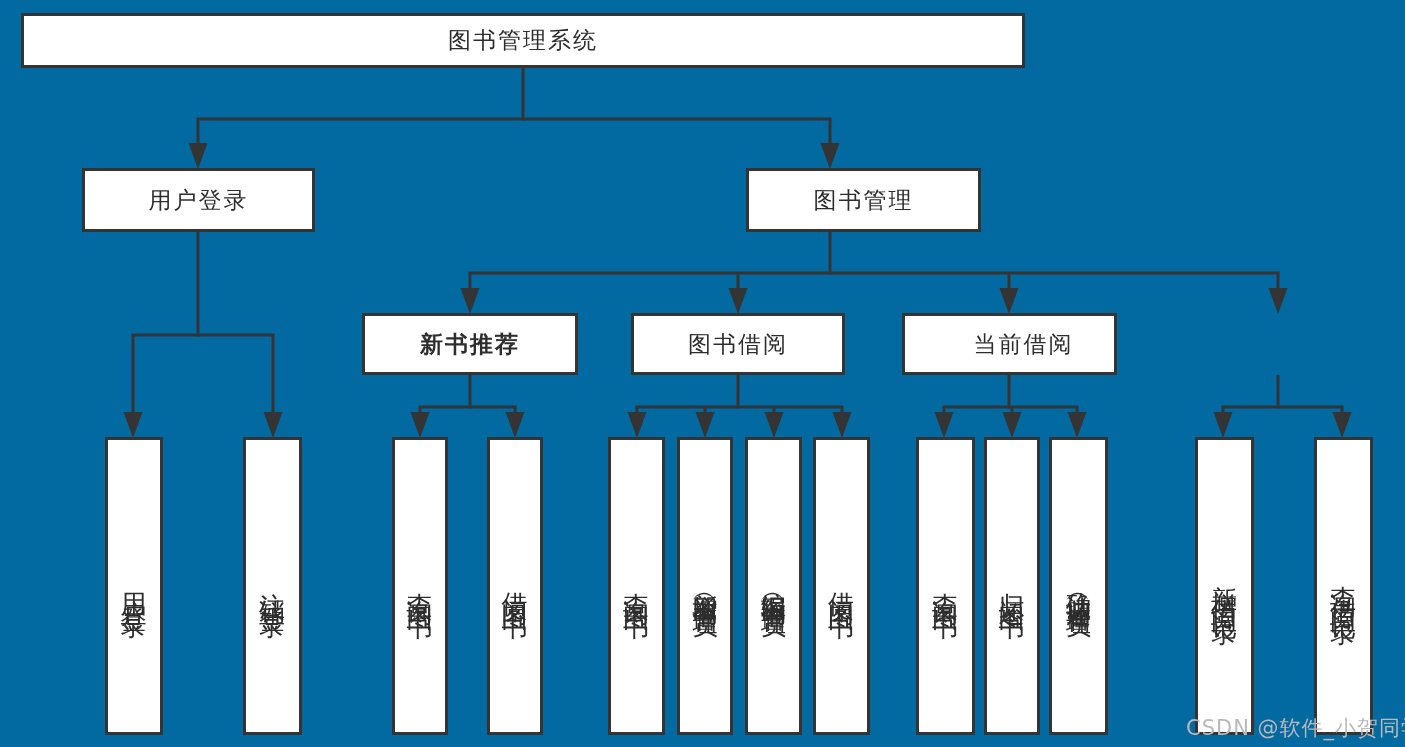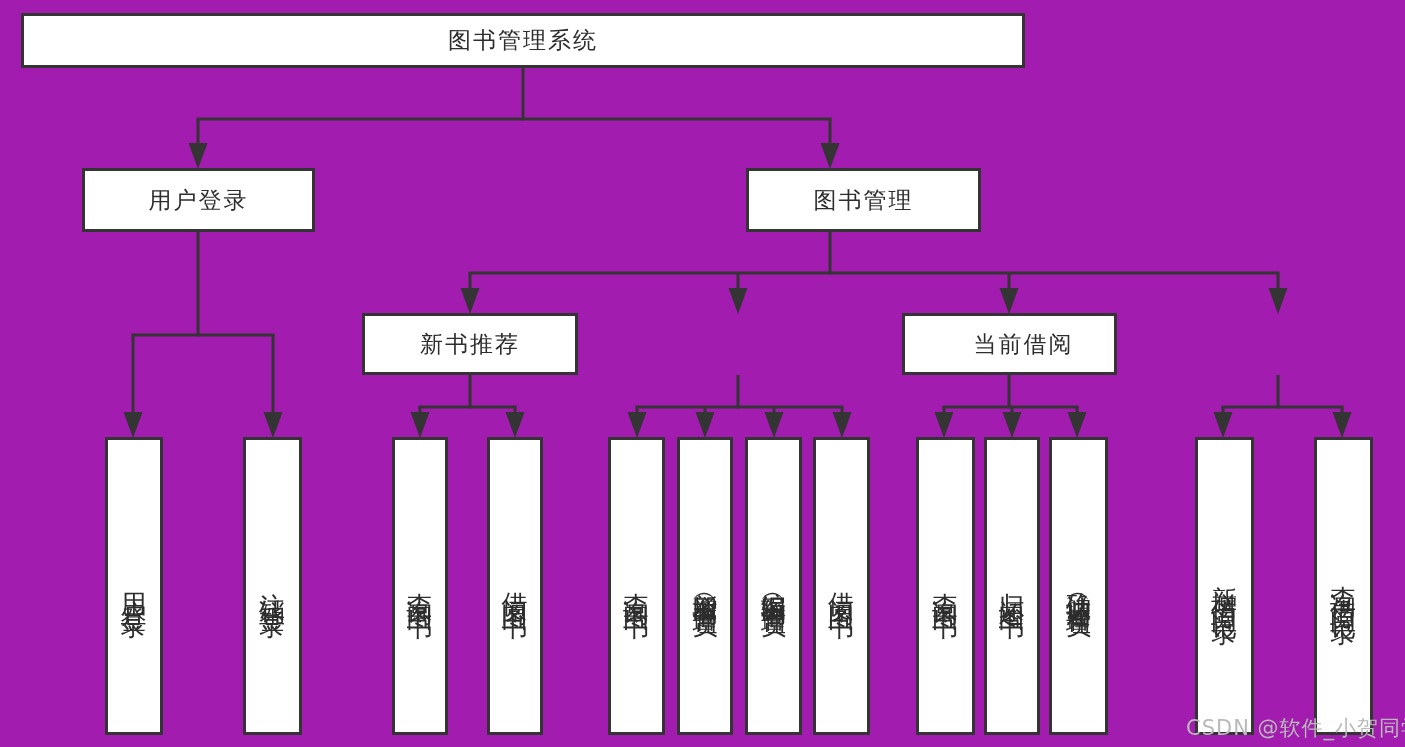--- a/index.html
+++ b/index.html
@@ -1,19 +1,19 @@
 <!DOCTYPE html>
 <html style="--line: #343434; --text: #2d2d2d; --watermark: #b9b9b9;"><head>
 <meta charset="utf-8">
 <style>
   :root { --line:#343434; --text:#2d2d2d; --watermark:#b9b9b9; }
   * { margin:0; padding:0; box-sizing:border-box; }
   html,body { background:#ffffff; }
   body { font-family:"DejaVu Sans","Liberation Sans",sans-serif; }
-  .stage { position:relative; width:1405px; height:747px; background:#a21caf; overflow:hidden; }
+  .stage { position:relative; width:1405px; height:747px; background:#0369a1; overflow:hidden; }
   .stage svg { position:absolute; left:0; top:0; z-index:1; }
   .node { position:absolute; background:#fff; border:3px solid var(--line); color:var(--text);
           display:flex; align-items:center; justify-content:center; z-index:2; }
   .hnode { font-size:23px; letter-spacing:2px; white-space:nowrap; }
   .vnode { writing-mode:vertical-rl; text-orientation:mixed; font-size:26px;
            letter-spacing:7px; line-height:1; }
   .vnode.tight { letter-spacing:3px; font-size:25px; }
   .watermark { position:absolute; left:1186px; top:714px; z-index:3; font-size:21px;
                color:var(--watermark); white-space:nowrap; letter-spacing:1px; }
 </style>
@@ -86,21 +86,22 @@
       <polygon points="1213.5,412 1232.5,412 1223,438"></polygon>
       <polygon points="1332.5,412 1351.5,412 1342,438"></polygon>
     </g>
   </svg>
 
   <div class="node hnode" style="left:21px; top:13px; width:1004px; height:55px;">图书管理系统</div>
 
   <div class="node hnode" style="left:82px; top:168px; width:233px; height:64px;">用户登录</div>
   <div class="node hnode" style="left:712px; top:168px; width:235px; height:64px;margin-left:34px;">图书管理</div>
 
-  <div class="node hnode" style="left:362px; top:313px; width:216px; height:62px;">新书推荐</div>
+  <div class="node hnode" style="left:362px; top:313px; width:216px; height:62px;font-weight:bold;">新书推荐</div>
+  <div class="node hnode" style="left:631px; top:313px; width:214px; height:62px;">图书借阅</div>
   <div class="node hnode" style="left:902px; top:313px; width:215px; height:62px;padding-left:28px;">当前借阅</div>
 
   <div class="node vnode" style="left:105px; top:437px; width:58px; height:298px;">用户登录</div>
   <div class="node vnode" style="left:243px; top:437px; width:59px; height:298px;">注销登录</div>
 
   <div class="node vnode" style="left:392px; top:437px; width:56px; height:298px;">查询图书</div>
   <div class="node vnode" style="left:487px; top:437px; width:56px; height:298px;">借阅图书</div>
 
   <div class="node vnode" style="left:608px; top:437px; width:57px; height:298px;">查询图书</div>
   <div class="node vnode tight" style="left:677px; top:437px; width:56px; height:298px;">新增图书（管理员）</div>

